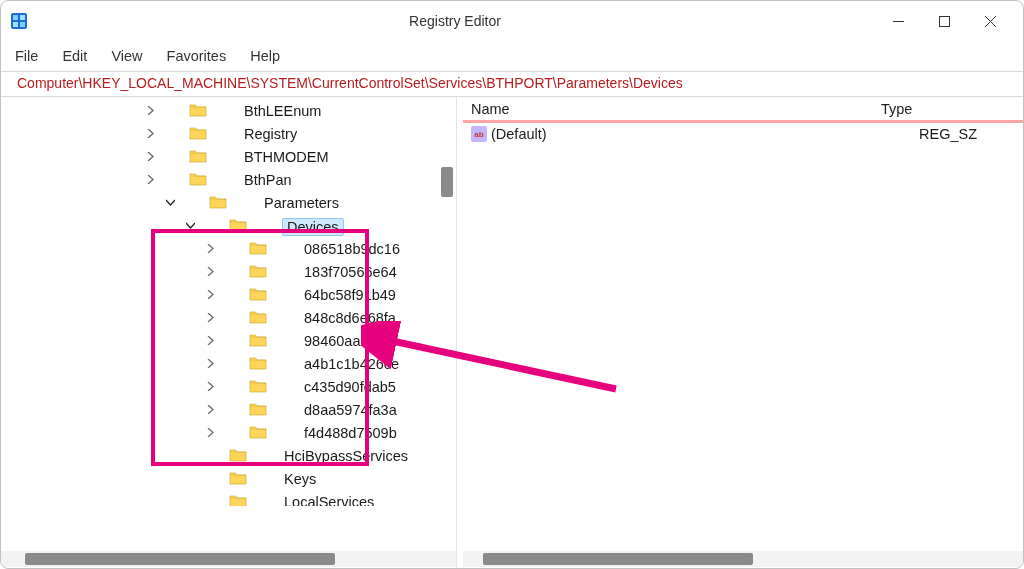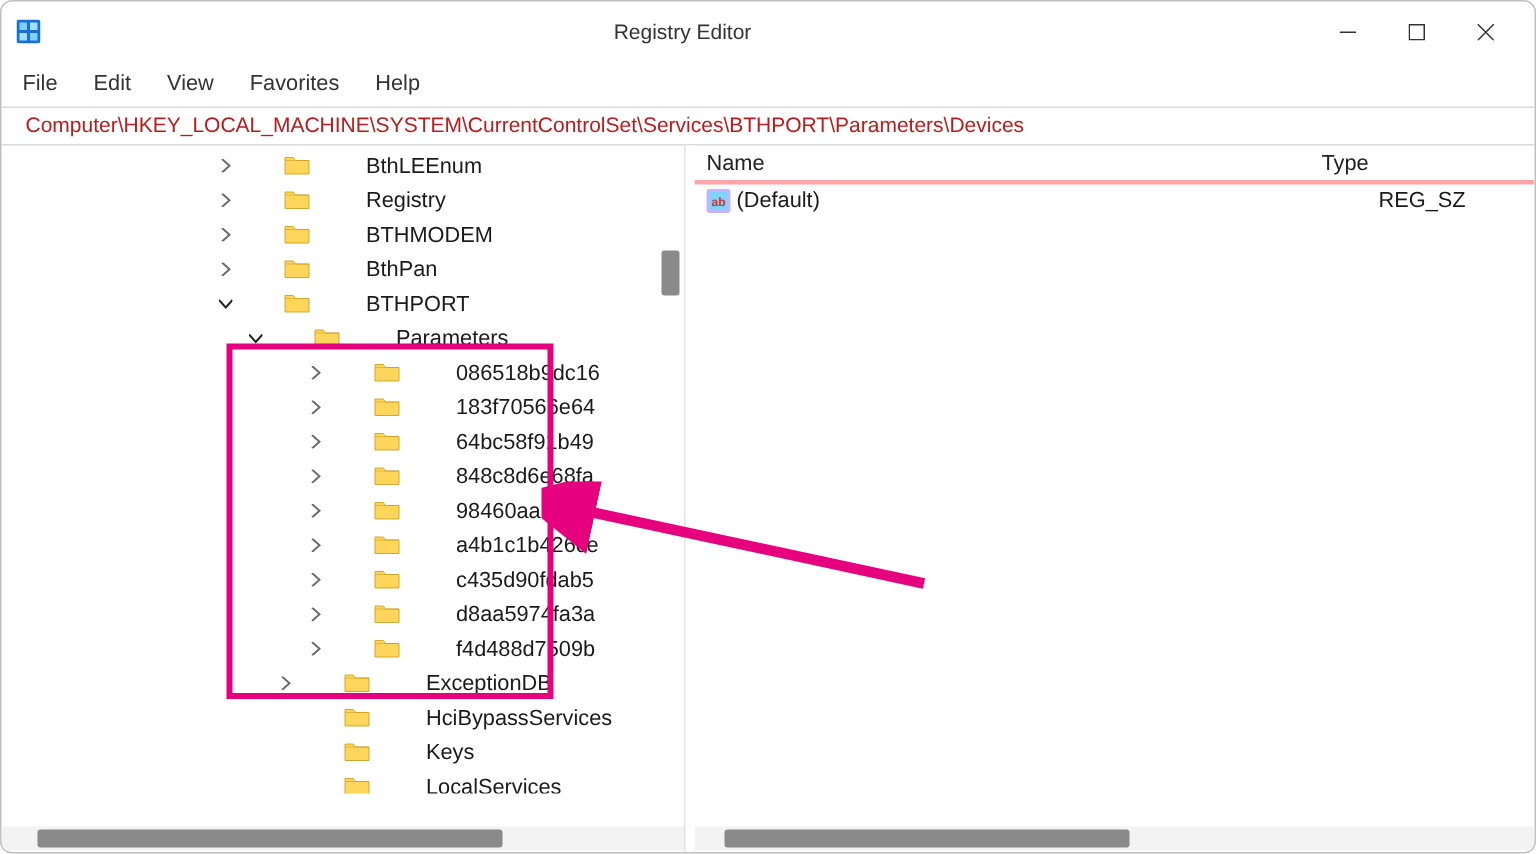--- a/index.html
+++ b/index.html
@@ -36,21 +36,21 @@
 
 .list-pane { flex: 1; position: relative; overflow: hidden; }
 .list-header { display: flex; height: 26px; align-items: center; border-bottom: 3px solid #fca5a5; }
 .list-header .col { padding: 3px 8px; color: #222; font-weight: 400; }
 .col.name { flex: 0 0 410px; }
 .col.type { flex: 1; }
 .list-row { display: flex; height: 22px; align-items: center; }
 .list-row .cell { padding: 0 8px; display: flex; align-items: center; gap: 4px; }
 .cell.name { flex: 0 0 410px; }
 .cell.type { flex: 1; margin-left: 38px; }
-.str-icon { width: 16px; height: 16px; border: 2px solid #c4b5fd; border-radius: 2px; display: inline-flex; align-items: center; justify-content: center; font-size: 8px; color: #d03030; font-weight: 700; background: #7dd3fc; }
+.str-icon { width: 16px; height: 16px; border: 7px solid #c4b5fd; border-radius: 2px; display: inline-flex; align-items: center; justify-content: center; font-size: 8px; color: #d03030; font-weight: 700; background: #7dd3fc; }
 
 .list-scroll-h-track { position: absolute; bottom: 1px; left: 0; right: 0; height: 16px; background: #f3f3f3; }
 .list-scroll-h { position: absolute; bottom: 3px; left: 20px; height: 12px; width: 270px; background: #8a8a8a; border-radius: 2px; }
 
 .annot-box { position: absolute; border: 4px solid #e6007e; pointer-events: none; }
 .annot-arrow { position: absolute; pointer-events: none; }
 </style>
 </head>
 <body>
 
@@ -151,48 +151,48 @@
           </span>
           <span class="folder">
             <svg viewBox="0 0 18 14">
               <path d="M1 3 L1 13 L17 13 L17 4 L8 4 L6.5 2 L1 2 Z" fill="#ffd659" stroke="#c9a227" stroke-width="0.6"></path>
               <path d="M1 4 L17 4" stroke="#c9a227" stroke-width="0.4"></path>
             </svg>
           </span>
           <span class="label">BthPan</span>
         </div>
         <div class="row">
-          <span class="indent" style="width: 112px;"></span>
+          <span class="indent" style="width: 132px;"></span>
           <span class="chevron">
             <svg viewBox="0 0 9 9">
               <path d="M0 2 L4.5 7 L9 2" fill="none" stroke="#222" stroke-width="1.3"></path>
             </svg>
           </span>
           <span class="folder">
             <svg viewBox="0 0 18 14">
               <path d="M1 3 L1 13 L17 13 L17 4 L8 4 L6.5 2 L1 2 Z" fill="#ffd659" stroke="#c9a227" stroke-width="0.6"></path>
               <path d="M1 4 L17 4" stroke="#c9a227" stroke-width="0.4"></path>
             </svg>
           </span>
-          <span class="label">BTHPORT</span>
-        </div>
-        <div class="row">
-          <span class="indent" style="width: 132px;"></span>
+          <span class="label">Parameters</span>
+        </div>
+        <div class="row selected">
+          <span class="indent" style="width: 152px;"></span>
           <span class="chevron">
             <svg viewBox="0 0 9 9">
               <path d="M0 2 L4.5 7 L9 2" fill="none" stroke="#222" stroke-width="1.3"></path>
             </svg>
           </span>
           <span class="folder">
             <svg viewBox="0 0 18 14">
               <path d="M1 3 L1 13 L17 13 L17 4 L8 4 L6.5 2 L1 2 Z" fill="#ffd659" stroke="#c9a227" stroke-width="0.6"></path>
               <path d="M1 4 L17 4" stroke="#c9a227" stroke-width="0.4"></path>
             </svg>
           </span>
-          <span class="label">Parameters</span>
+          <span class="label">Devices</span>
         </div>
         <div class="row">
           <span class="indent" style="width: 172px;"></span>
           <span class="chevron">
             <svg viewBox="0 0 9 9">
               <path d="M2 0 L7 4.5 L2 9" fill="none" stroke="#6a6a6a" stroke-width="1.3"></path>
             </svg>
           </span>
           <span class="folder">
             <svg viewBox="0 0 18 14">
@@ -314,35 +314,20 @@
               <path d="M2 0 L7 4.5 L2 9" fill="none" stroke="#6a6a6a" stroke-width="1.3"></path>
             </svg>
           </span>
           <span class="folder">
             <svg viewBox="0 0 18 14">
               <path d="M1 3 L1 13 L17 13 L17 4 L8 4 L6.5 2 L1 2 Z" fill="#ffd659" stroke="#c9a227" stroke-width="0.6"></path>
               <path d="M1 4 L17 4" stroke="#c9a227" stroke-width="0.4"></path>
             </svg>
           </span>
           <span class="label">f4d488d7509b</span>
-        </div>
-        <div class="row">
-          <span class="indent" style="width: 152px;"></span>
-          <span class="chevron">
-            <svg viewBox="0 0 9 9">
-              <path d="M2 0 L7 4.5 L2 9" fill="none" stroke="#6a6a6a" stroke-width="1.3"></path>
-            </svg>
-          </span>
-          <span class="folder">
-            <svg viewBox="0 0 18 14">
-              <path d="M1 3 L1 13 L17 13 L17 4 L8 4 L6.5 2 L1 2 Z" fill="#ffd659" stroke="#c9a227" stroke-width="0.6"></path>
-              <path d="M1 4 L17 4" stroke="#c9a227" stroke-width="0.4"></path>
-            </svg>
-          </span>
-          <span class="label">ExceptionDB</span>
         </div>
         <div class="row">
           <span class="indent" style="width: 152px;"></span>
           <span class="chevron"></span>
           <span class="folder">
             <svg viewBox="0 0 18 14">
               <path d="M1 3 L1 13 L17 13 L17 4 L8 4 L6.5 2 L1 2 Z" fill="#ffd659" stroke="#c9a227" stroke-width="0.6"></path>
               <path d="M1 4 L17 4" stroke="#c9a227" stroke-width="0.4"></path>
             </svg>
           </span>

